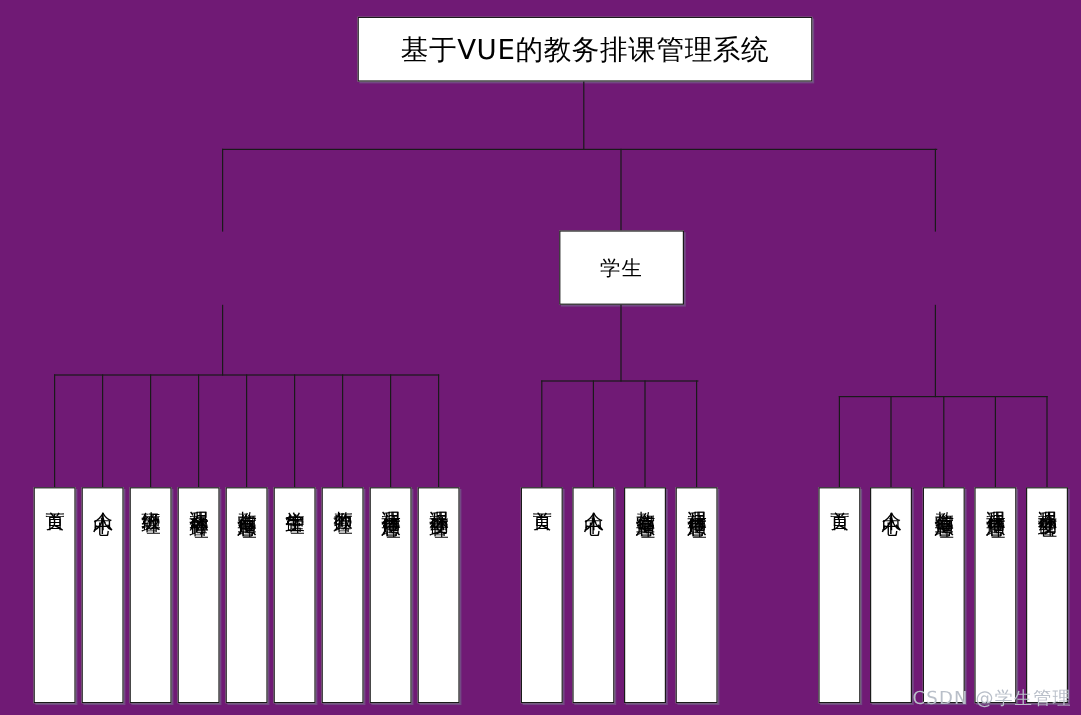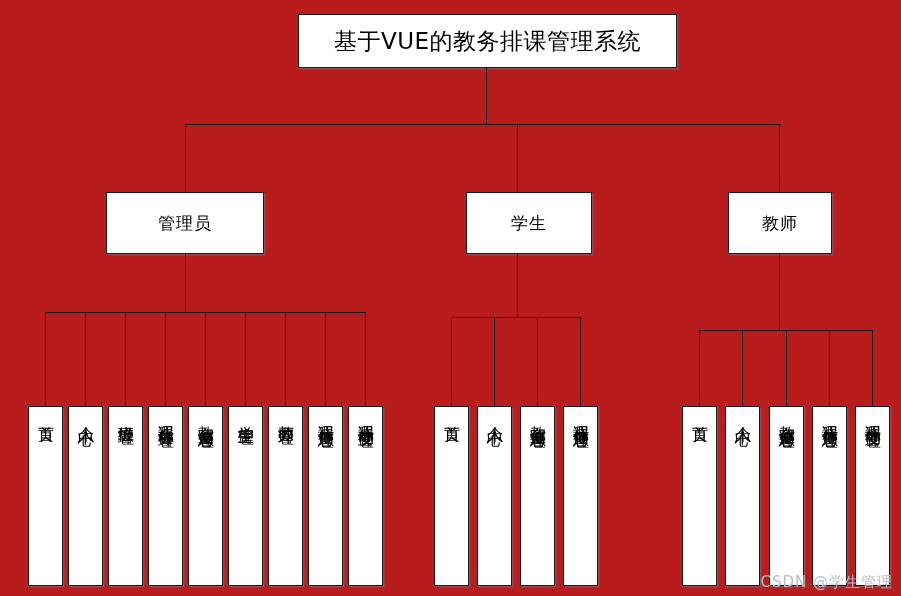--- a/index.html
+++ b/index.html
@@ -8,21 +8,21 @@
     padding: 0;
     background: #ffffff;
   }
   body {
     font-family: "DejaVu Sans", "Liberation Sans", sans-serif;
   }
   #canvas {
     position: relative;
     width: 901px;
     height: 596px;
-    background: #b91c1c;
+    background: #701a75;
     overflow: hidden;
   }
 
   
   .node {
     position: absolute;
     box-sizing: border-box;
     background: #ffffff;
     border: 1.3px solid #1a1a1a;
     box-shadow: 1.5px 1.5px 0 rgba(120,130,150,0.45);
@@ -88,31 +88,25 @@
   <div class="node node-root" id="root-node" style="left:298px; top:14px; width:379px; height:54px;">
     <span class="node-title">基于VUE的教务排课管理系统</span>
   </div>
 
   <div class="line vline" style="left:486px; top:68px; width:1.4px; height:57px;"></div>
   <div class="line hline" style="left:185px; top:124px; width:596px; height:1.4px;"></div>
   <div class="line vline" style="left:185px; top:124px; width:1.4px; height:69px;"></div>
   <div class="line vline" style="left:517px; top:124px; width:1.4px; height:69px;"></div>
   <div class="line vline" style="left:779px; top:124px; width:1.4px; height:69px;"></div>
 
-  <div class="node node-rolebox" style="left:106px; top:192px; width:158px; height:62px;">
-    <span class="node-role">管理员</span>
-  </div>
 
-  <div class="node node-rolebox" style="left:466px; top:192px; width:126px; height:62px;">
+  <div class="node node-rolebox" style="left:466px; top:192px; width:104px; height:62px;">
     <span class="node-role">学生</span>
   </div>
 
-  <div class="node node-rolebox" style="left:728px; top:192px; width:104px; height:62px;">
-    <span class="node-role">教师</span>
-  </div>
 
   <div class="line vline" style="left:185px; top:254px; width:1.4px; height:59px;"></div>
   <div class="line hline" style="left:45px; top:312px; width:321px; height:1.4px;"></div>
 
   <div class="line vline" style="left:45px; top:312px; width:1.4px; height:95px;"></div>
   <div class="line vline" style="left:85px; top:312px; width:1.4px; height:95px;"></div>
   <div class="line vline" style="left:125px; top:312px; width:1.4px; height:95px;"></div>
   <div class="line vline" style="left:165px; top:312px; width:1.4px; height:95px;"></div>
   <div class="line vline" style="left:205px; top:312px; width:1.4px; height:95px;"></div>
   <div class="line vline" style="left:245px; top:312px; width:1.4px; height:95px;"></div>

